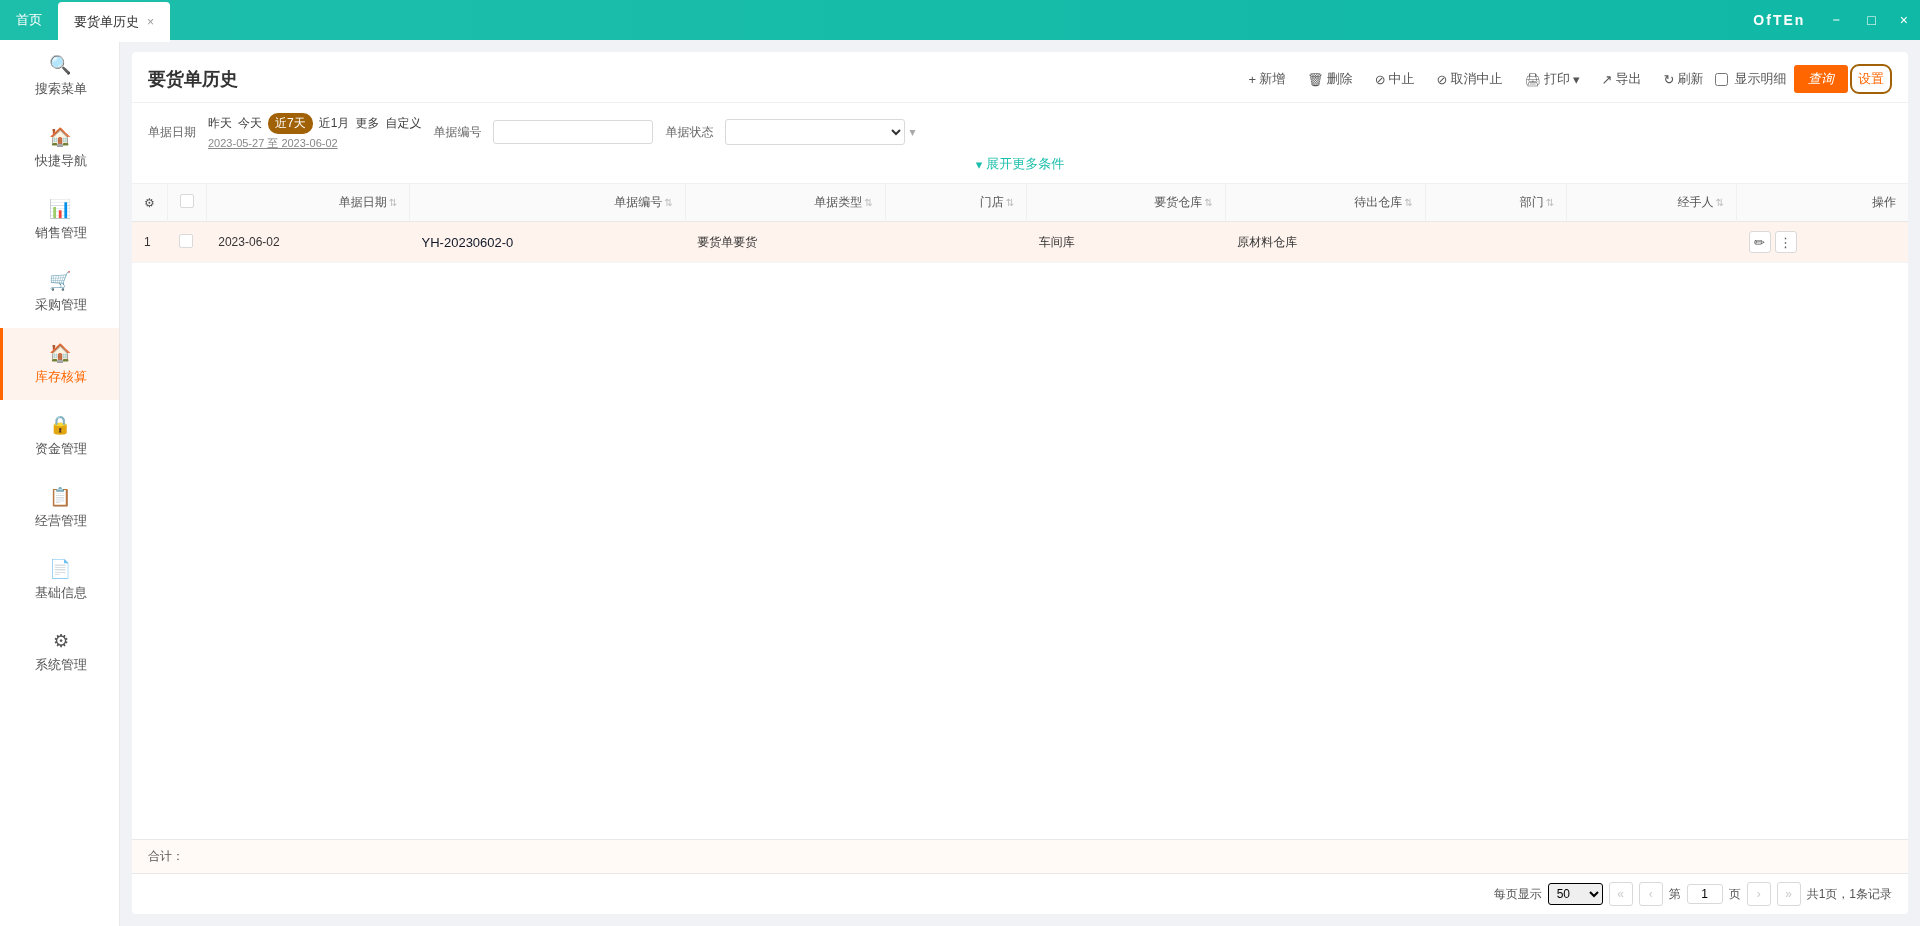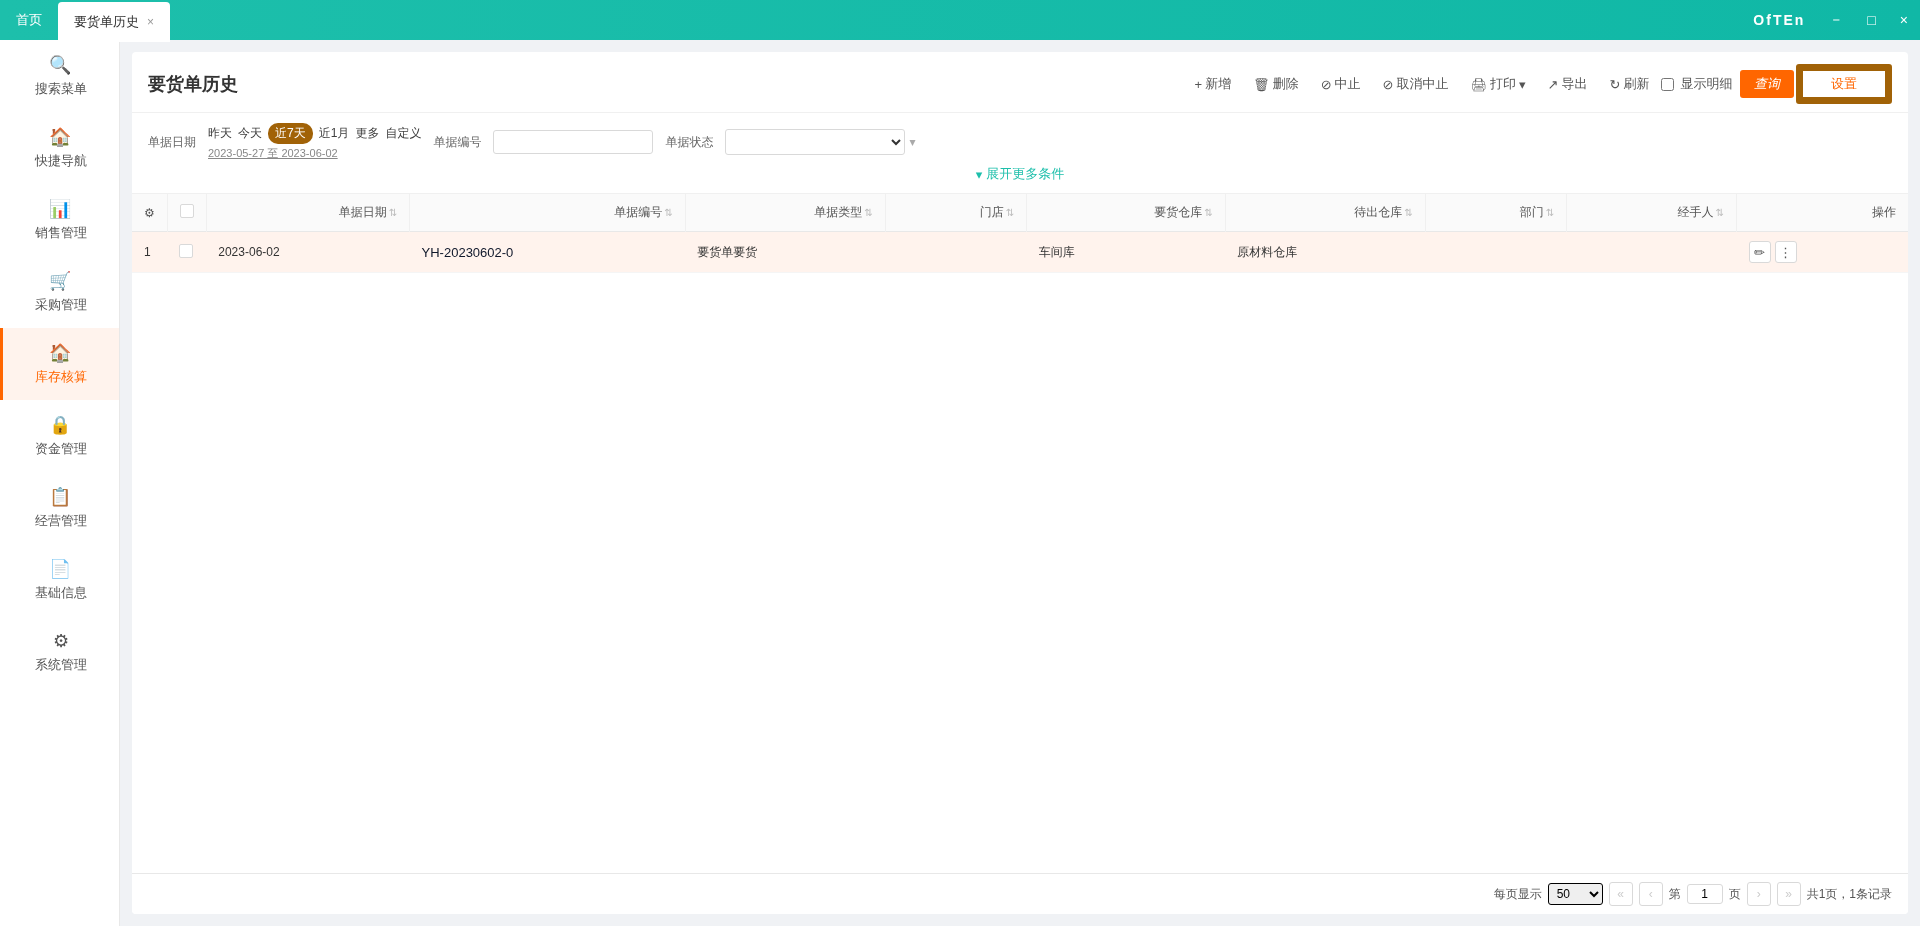--- a/index.html
+++ b/index.html
@@ -160,23 +160,23 @@
       border-radius: 3px;
       cursor: pointer;
       border: none;
       font-size: 13px;
       white-space: nowrap;
       font-style: italic;
     }
     .toolbar-btn-outline {
       background: #fff;
       color: #ff6600;
-      border: 7px solid #a16207;
-      padding: 4px 28px;
-      border-radius: 3px;
+      border: 2px solid #a16207;
+      padding: 4px 6px;
+      border-radius: 9px;
       cursor: pointer;
       font-size: 13px;
       white-space: nowrap;
     }
     .display-detail-label {
       display: flex;
       align-items: center;
       gap: 3px;
       font-size: 12px;
       color: #555;
@@ -535,20 +535,23 @@
         <div class="row-action">
           <button class="row-action-btn" title="编辑">✏</button>
           <button class="row-action-btn" title="更多">⋮</button>
         </div>
       </td>
     </tr>
             </tbody>
         </table>
       </div>
 
+      <div class="footer-bar">
+        <span class="footer-total">合计：</span>
+      </div>
 
       <div class="pagination-bar">
         <span class="page-size-label">每页显示</span>
         <select class="page-size-select">
           <option value="50">50</option>
           <option value="20">20</option>
           <option value="100">100</option>
         </select>
         <button class="pager-btn disabled">«</button>
         <button class="pager-btn disabled">‹</button>

